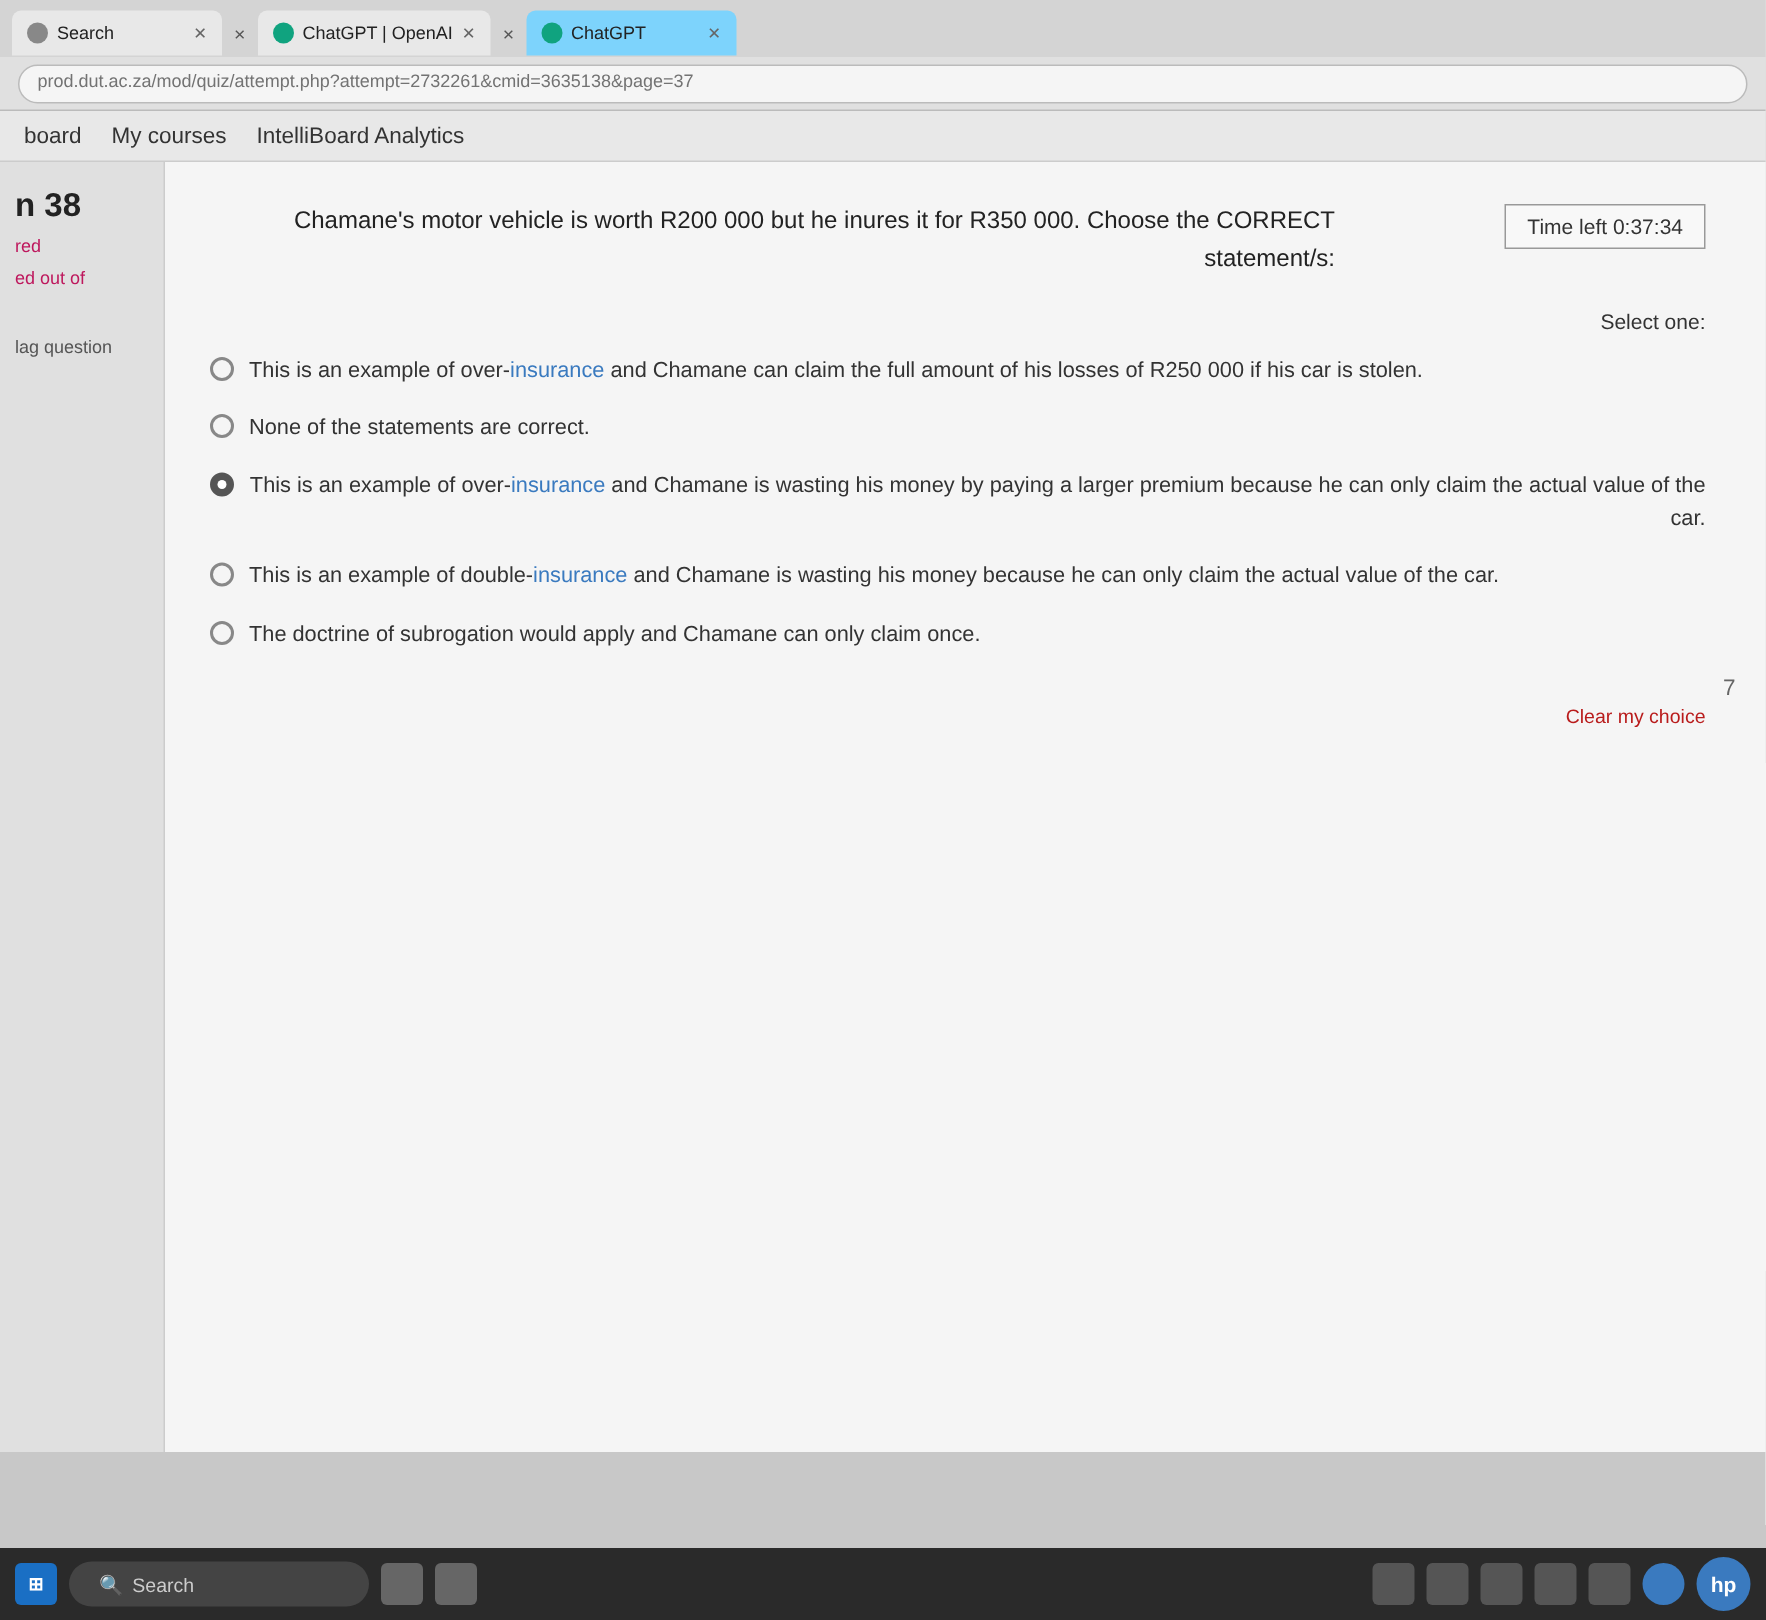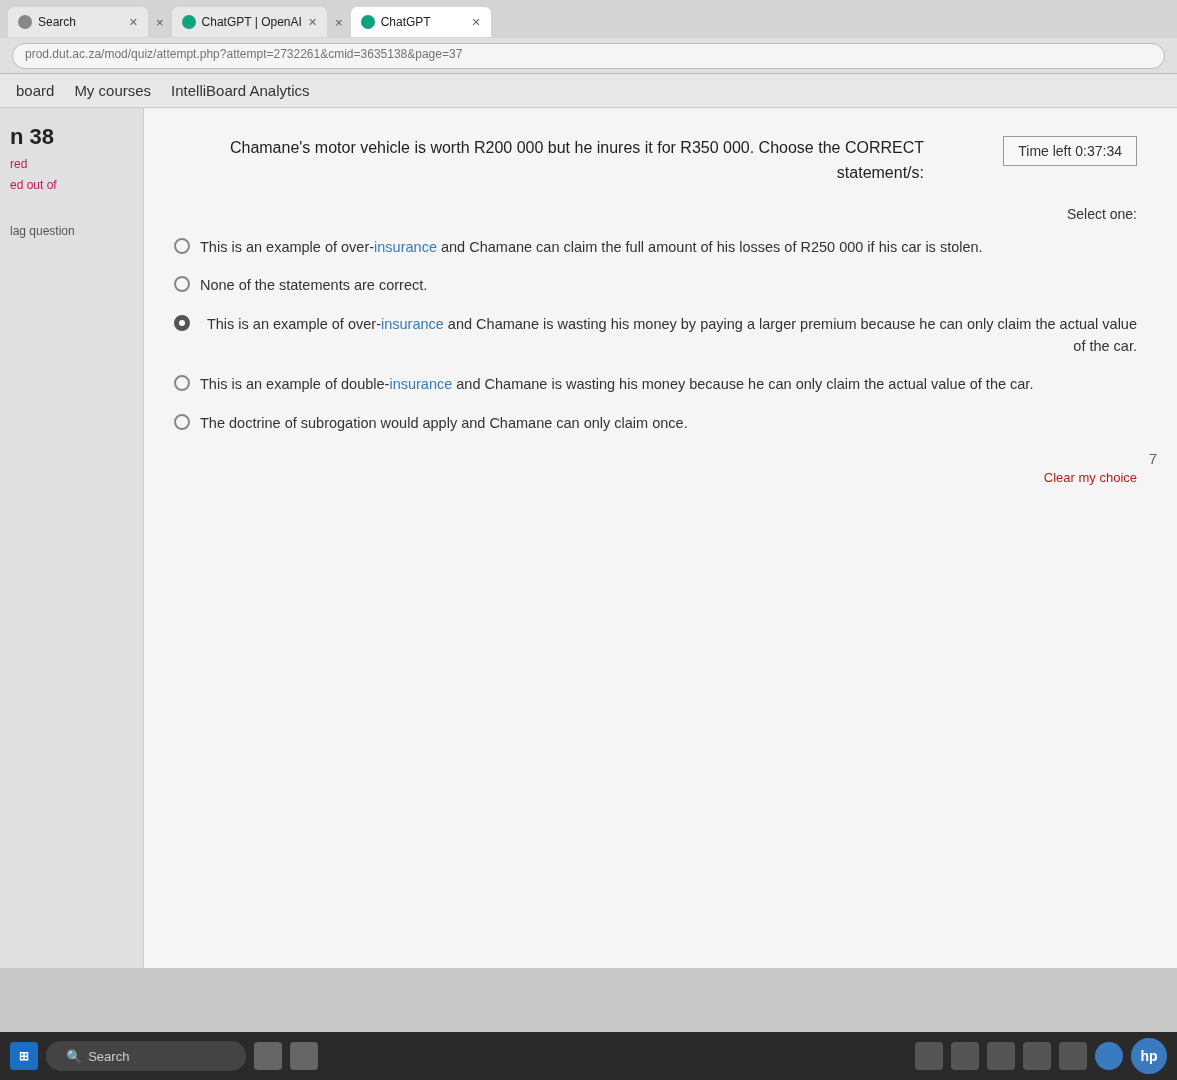--- a/index.html
+++ b/index.html
@@ -28,21 +28,21 @@
       align-items: center;
       background: #e8e8e8;
       border-radius: 6px 6px 0 0;
       padding: 4px 10px;
       font-size: 12px;
       gap: 6px;
       height: 30px;
       min-width: 140px;
     }
     .tab.active {
-      background: #ffffff;
+      background: #7dd3fc;
     }
     .tab-icon {
       width: 14px;
       height: 14px;
       background: #888;
       border-radius: 50%;
       flex-shrink: 0;
     }
     .tab-close {
       margin-left: auto;
@@ -96,21 +96,21 @@
     
     .main-content {
       background: #f0f0f0;
       display: flex;
       min-height: 860px;
       padding: 0;
     }
 
     
     .sidebar {
-      width: 144px;
+      width: 110px;
       background: #e0e0e0;
       padding: 16px 10px;
       border-right: 1px solid #ccc;
       flex-shrink: 0;
     }
     .question-num {
       font-size: 22px;
       font-weight: bold;
       color: #222;
       margin-bottom: 6px;

